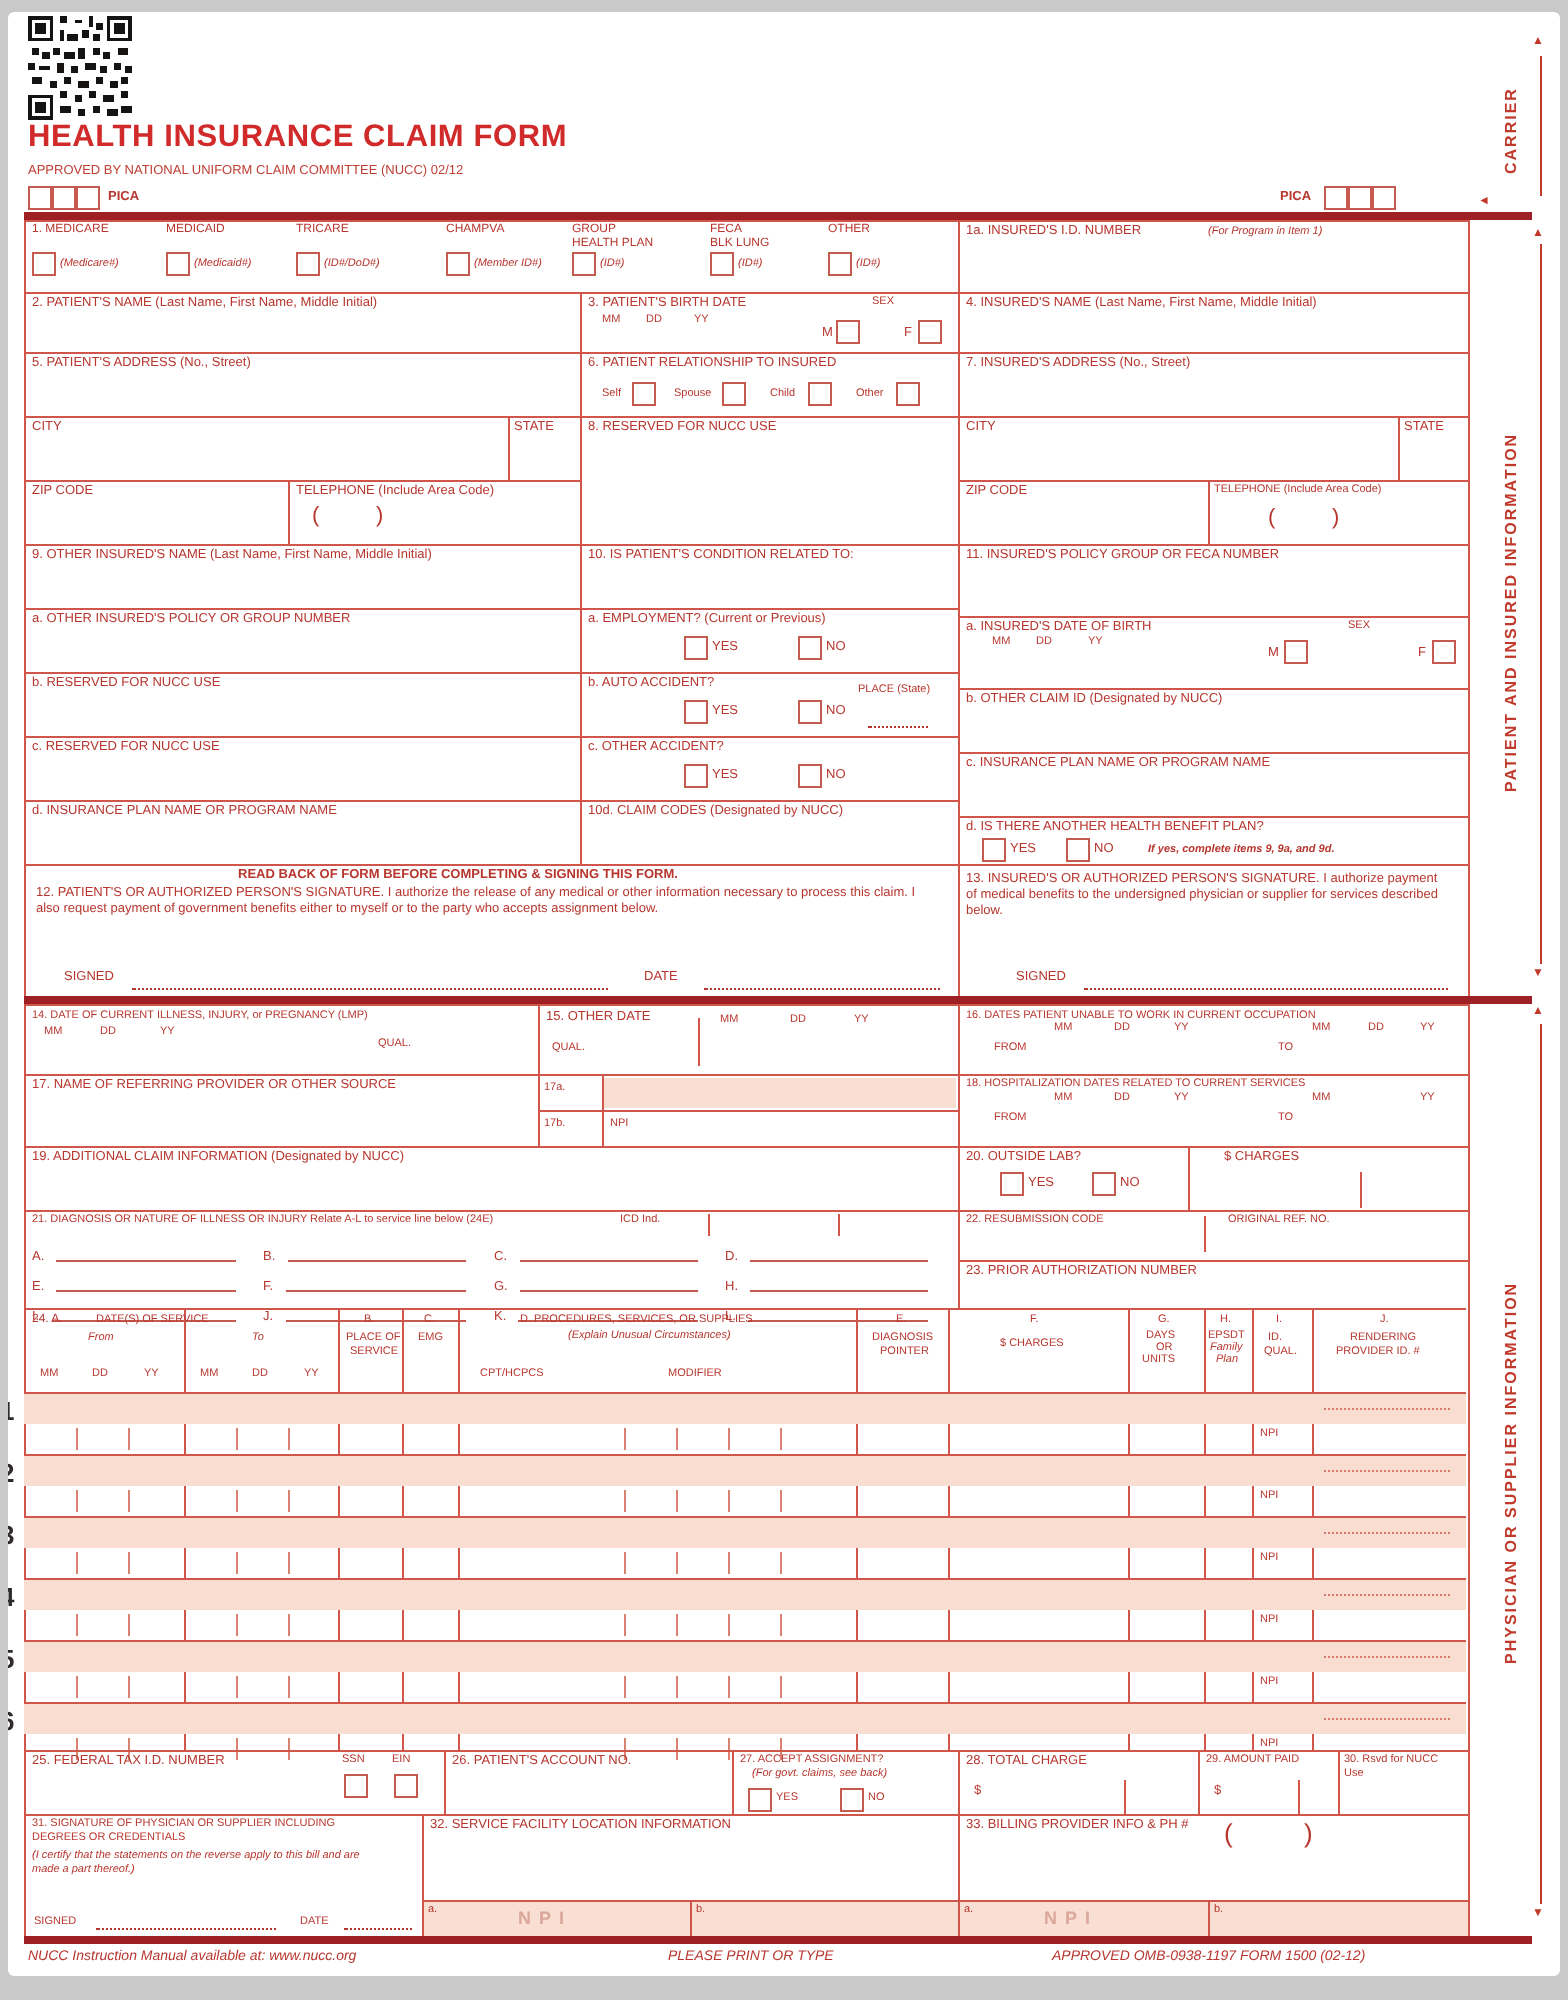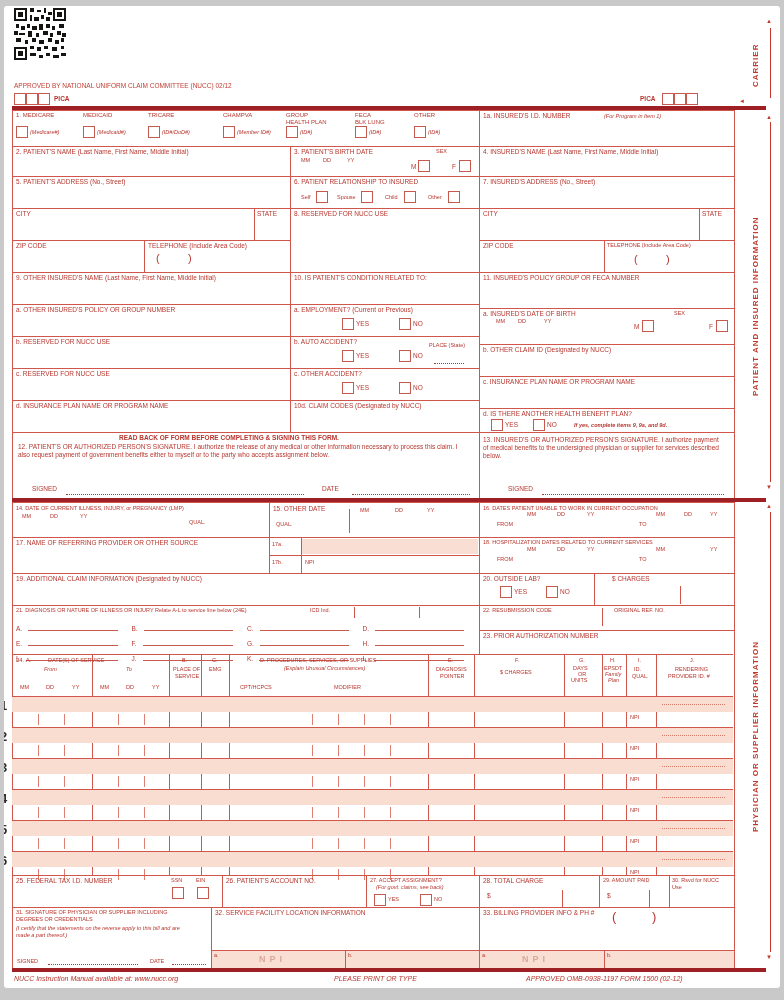--- a/index.html
+++ b/index.html
@@ -109,20 +109,21 @@
         <rect x="21" y="22" width="3" height="2"></rect>
         <rect x="26" y="21" width="2" height="2"></rect>
       <rect x="9" y="25" width="3" height="2"></rect>
         <rect x="14" y="26" width="2" height="2"></rect>
         <rect x="18" y="25" width="2" height="2"></rect>
         <rect x="22" y="26" width="3" height="2"></rect>
         <rect x="26" y="25" width="3" height="2"></rect>
     </g>
   </svg>
 
+  <div class="title">HEALTH INSURANCE CLAIM FORM</div>
   <div class="subtitle">APPROVED BY NATIONAL UNIFORM CLAIM COMMITTEE (NUCC) 02/12</div>
 
   <span class="cb" style="left:10px;top:87px"></span>
   <span class="cb" style="left:22px;top:87px"></span>
   <span class="cb" style="left:34px;top:87px"></span>
   <span class="lb bd" style="left:50px;top:89px">PICA</span>
   <span class="lb bd" style="left:636px;top:89px">PICA</span>
   <span class="cb" style="left:658px;top:87px"></span>
   <span class="cb" style="left:670px;top:87px"></span>
   <span class="cb" style="left:682px;top:87px"></span>

